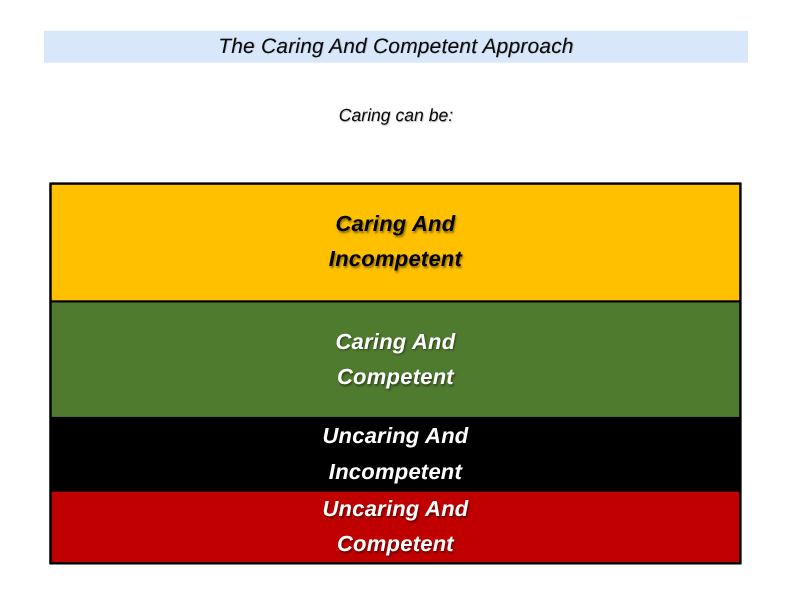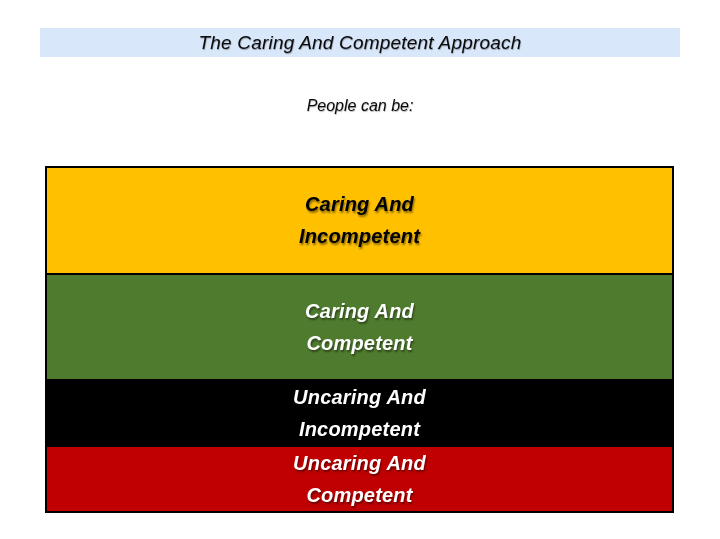--- a/index.html
+++ b/index.html
@@ -75,21 +75,21 @@
 </style>
 </head>
 <body>
 
 <div class="page">
 
   <div class="banner" style="background-color: rgb(217, 231, 251);">
     <h1 class="title">The Caring And Competent Approach</h1>
   </div>
 
-  <div class="subtitle">People can be:</div>
+  <div class="subtitle">Caring can be:</div>
 
   <div class="grid" style="border-color: rgb(0, 0, 0); background-color: rgb(0, 0, 0);">
 
     <div class="cell" style="background-color: rgb(255, 192, 0); color: rgb(0, 0, 0);">Caring And
 Incompetent</div>
 
     <div class="cell" style="background-color: rgb(79, 123, 46); color: rgb(255, 255, 255);">Caring And
 Competent</div>
 
     <div class="cell" style="background-color: rgb(0, 0, 0); color: rgb(255, 255, 255);">Uncaring And

